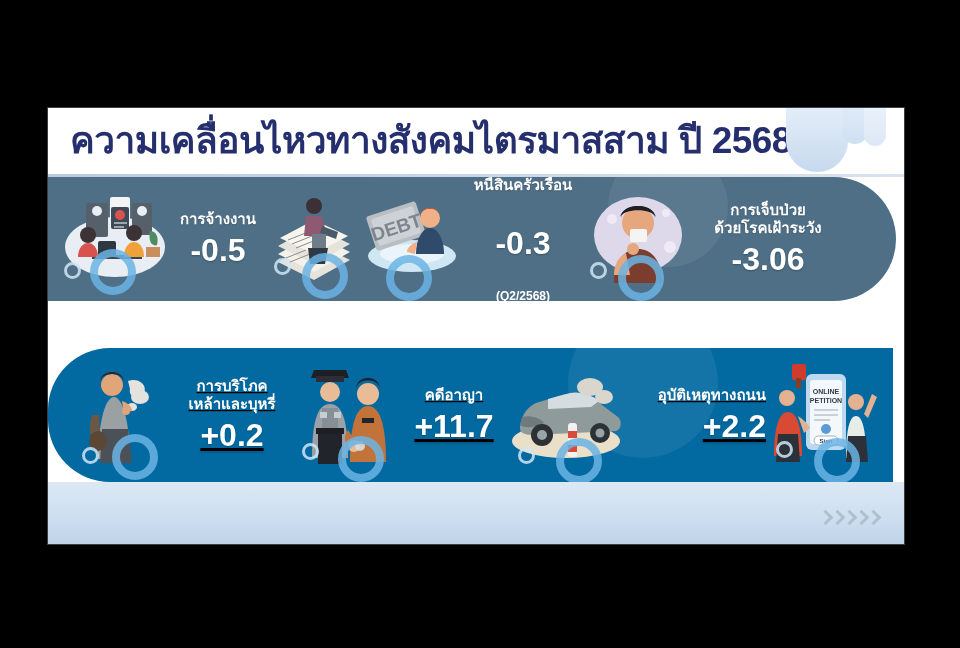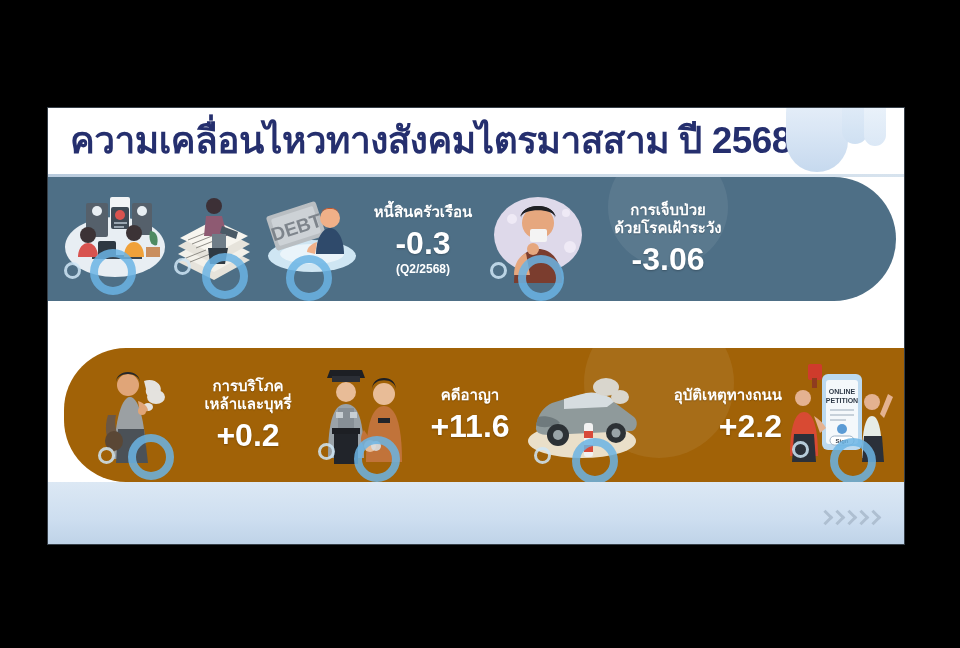--- a/index.html
+++ b/index.html
@@ -34,23 +34,24 @@
     background:linear-gradient(90deg,#b9cbdd,#d7e3ee);}
 
   
   .panel{position:absolute;display:flex;align-items:center;overflow:hidden;}
   .panel-1{
     left:0;top:69px;width:848px;height:124px;
     background:#4e6f86;
     border-radius:0 62px 62px 0;
   }
   .panel-2{
-    left:16px;top:240px;width:845px;height:134px;
-    background:#a16207;
+    left:0;top:240px;width:845px;height:134px;
+    background:#0369a1;
     border-radius:62px 0 0 62px;
+    text-decoration:underline;
   }
 
   .metric{position:relative;display:flex;align-items:center;height:100%;}
 
   
   .illus{position:relative;flex:0 0 auto;height:100%;display:flex;align-items:center;justify-content:center;}
   .illus svg{display:block;}
   .ring{position:absolute;border-radius:50%;border-style:solid;border-color:#6bb4e4;opacity:.85;}
   .ring-big{width:30px;height:30px;border-width:8px;}
   .ring-sm{width:11px;height:11px;border-width:3px;border-color:#cfe6f6;}
@@ -112,20 +113,24 @@
             <circle cx="26" cy="44" r="8" fill="#3c3336"></circle>
             <path d="M16 66c0-9 5-14 10-14s10 5 10 14z" fill="#d8534f"></path>
             <circle cx="72" cy="42" r="8" fill="#3c3336"></circle>
             <path d="M62 66c0-10 5-15 10-15s10 5 10 15z" fill="#f0a13a"></path>
             <path d="M88 40c6 0 9 6 7 14-5 2-9-4-7-14z" fill="#4e8a62"></path>
             <rect x="84" y="56" width="14" height="10" fill="#c98e5e"></rect>
           </svg>
           <div class="ring ring-big" style="left:28px;bottom:6px;"></div>
           <div class="ring ring-sm" style="left:2px;bottom:22px;"></div>
         </div>
+        <div class="mtext" style="width:92px;">
+          <div class="mlabel">การจ้างงาน</div>
+          <div class="mvalue">-0.5</div>
+        </div>
       </div>
 
       <div class="metric">
         <div class="illus" style="width:92px;">
           <svg width="92" height="94" viewBox="0 0 92 94">
             <g>
               <polygon points="10,70 46,50 82,68 46,88" fill="#e6e3db"></polygon>
               <polygon points="10,62 46,42 82,60 46,80" fill="#f3f1ea"></polygon>
               <polygon points="10,54 46,34 82,52 46,72" fill="#e6e3db"></polygon>
               <polygon points="12,46 46,28 80,44 46,62" fill="#f7f5ef"></polygon>
@@ -158,21 +163,21 @@
               <rect x="14" y="20" width="44" height="28" rx="2" fill="#cdd2d6"></rect>
               <text x="36" y="42" font-family="Liberation Sans, sans-serif" font-size="19" font-weight="bold" fill="#7e858c" text-anchor="middle">DEBT</text>
             </g>
             <circle cx="70" cy="26" r="10" fill="#f0b088"></circle>
             <path d="M61 22c0-8 18-8 18 0 0-3-4-5-9-5s-9 2-9 5z" fill="#c2562c"></path>
             <path d="M56 62c0-16 7-26 14-26s14 10 14 26z" fill="#2f4a6b"></path>
             <path d="M57 50c-6 2-10 6-10 10l8 2z" fill="#f0b088"></path>
           </svg>
           <div class="ring ring-big" style="left:26px;bottom:0;"></div>
         </div>
-        <div class="mtext" style="width:118px;">
+        <div class="mtext" style="width:118px;gap:27px;">
           <div class="mlabel">หนี้สินครัวเรือน</div>
           <div class="mvalue">-0.3</div>
           <div class="mnote">(Q2/2568)</div>
         </div>
       </div>
 
       <div class="metric">
         <div class="illus" style="width:104px;">
           <svg width="104" height="96" viewBox="0 0 104 96">
             <ellipse cx="52" cy="44" rx="44" ry="38" fill="#ded9ea"></ellipse>
@@ -246,21 +251,21 @@
             <rect x="66" y="56" width="12" height="5" fill="#21242a"></rect>
             <path d="M52 68c-4 6-4 12 0 16l8-4z" fill="#c1733a"></path>
             <circle cx="58" cy="84" r="6" fill="#e8bc97"></circle>
             <circle cx="64" cy="84" r="5" fill="#d8dde0" opacity=".9"></circle>
           </svg>
           <div class="ring ring-big" style="left:42px;bottom:0;"></div>
           <div class="ring ring-sm" style="left:6px;bottom:22px;"></div>
         </div>
         <div class="mtext" style="width:100px;align-items:center;">
           <div class="mlabel">คดีอาญา</div>
-          <div class="mvalue">+11.6</div>
+          <div class="mvalue">+11.7</div>
         </div>
       </div>
 
       <div class="metric">
         <div class="illus" style="width:122px;">
           <svg width="122" height="100" viewBox="0 0 122 100">
             <ellipse cx="58" cy="76" rx="54" ry="17" fill="#eadfc9"></ellipse>
             <path d="M12 62c2-14 8-20 16-24l26-8c12-3 30 2 40 10l16 12c4 3 4 12-2 14l-84 4c-8 0-13-3-12-8z" fill="#8f9a9b"></path>
             <path d="M40 34l22-6c10-2 22 2 29 8l-8 6-43 2z" fill="#d6dde0"></path>
             <path d="M14 52c6-2 18 0 22 6-6 4-18 6-24 2z" fill="#6f7a7d"></path>

